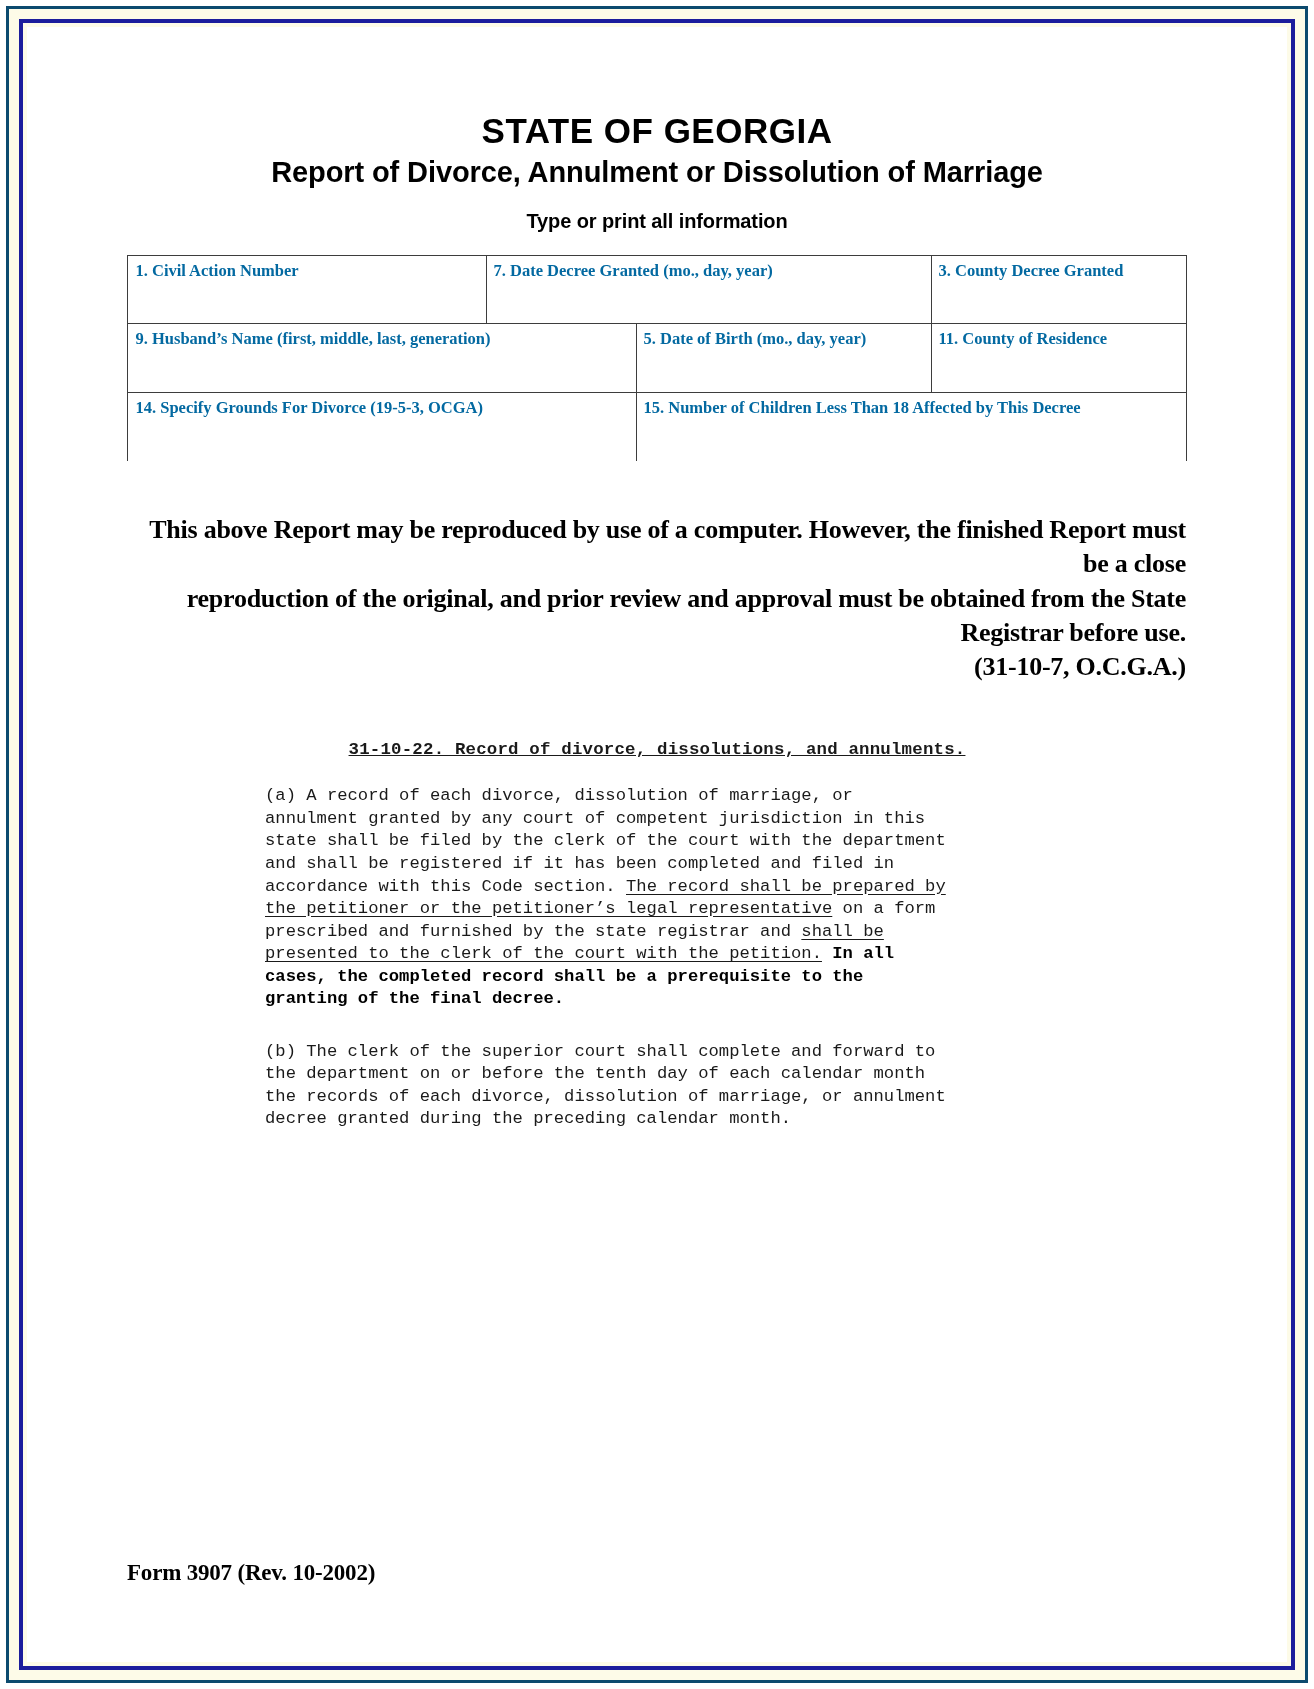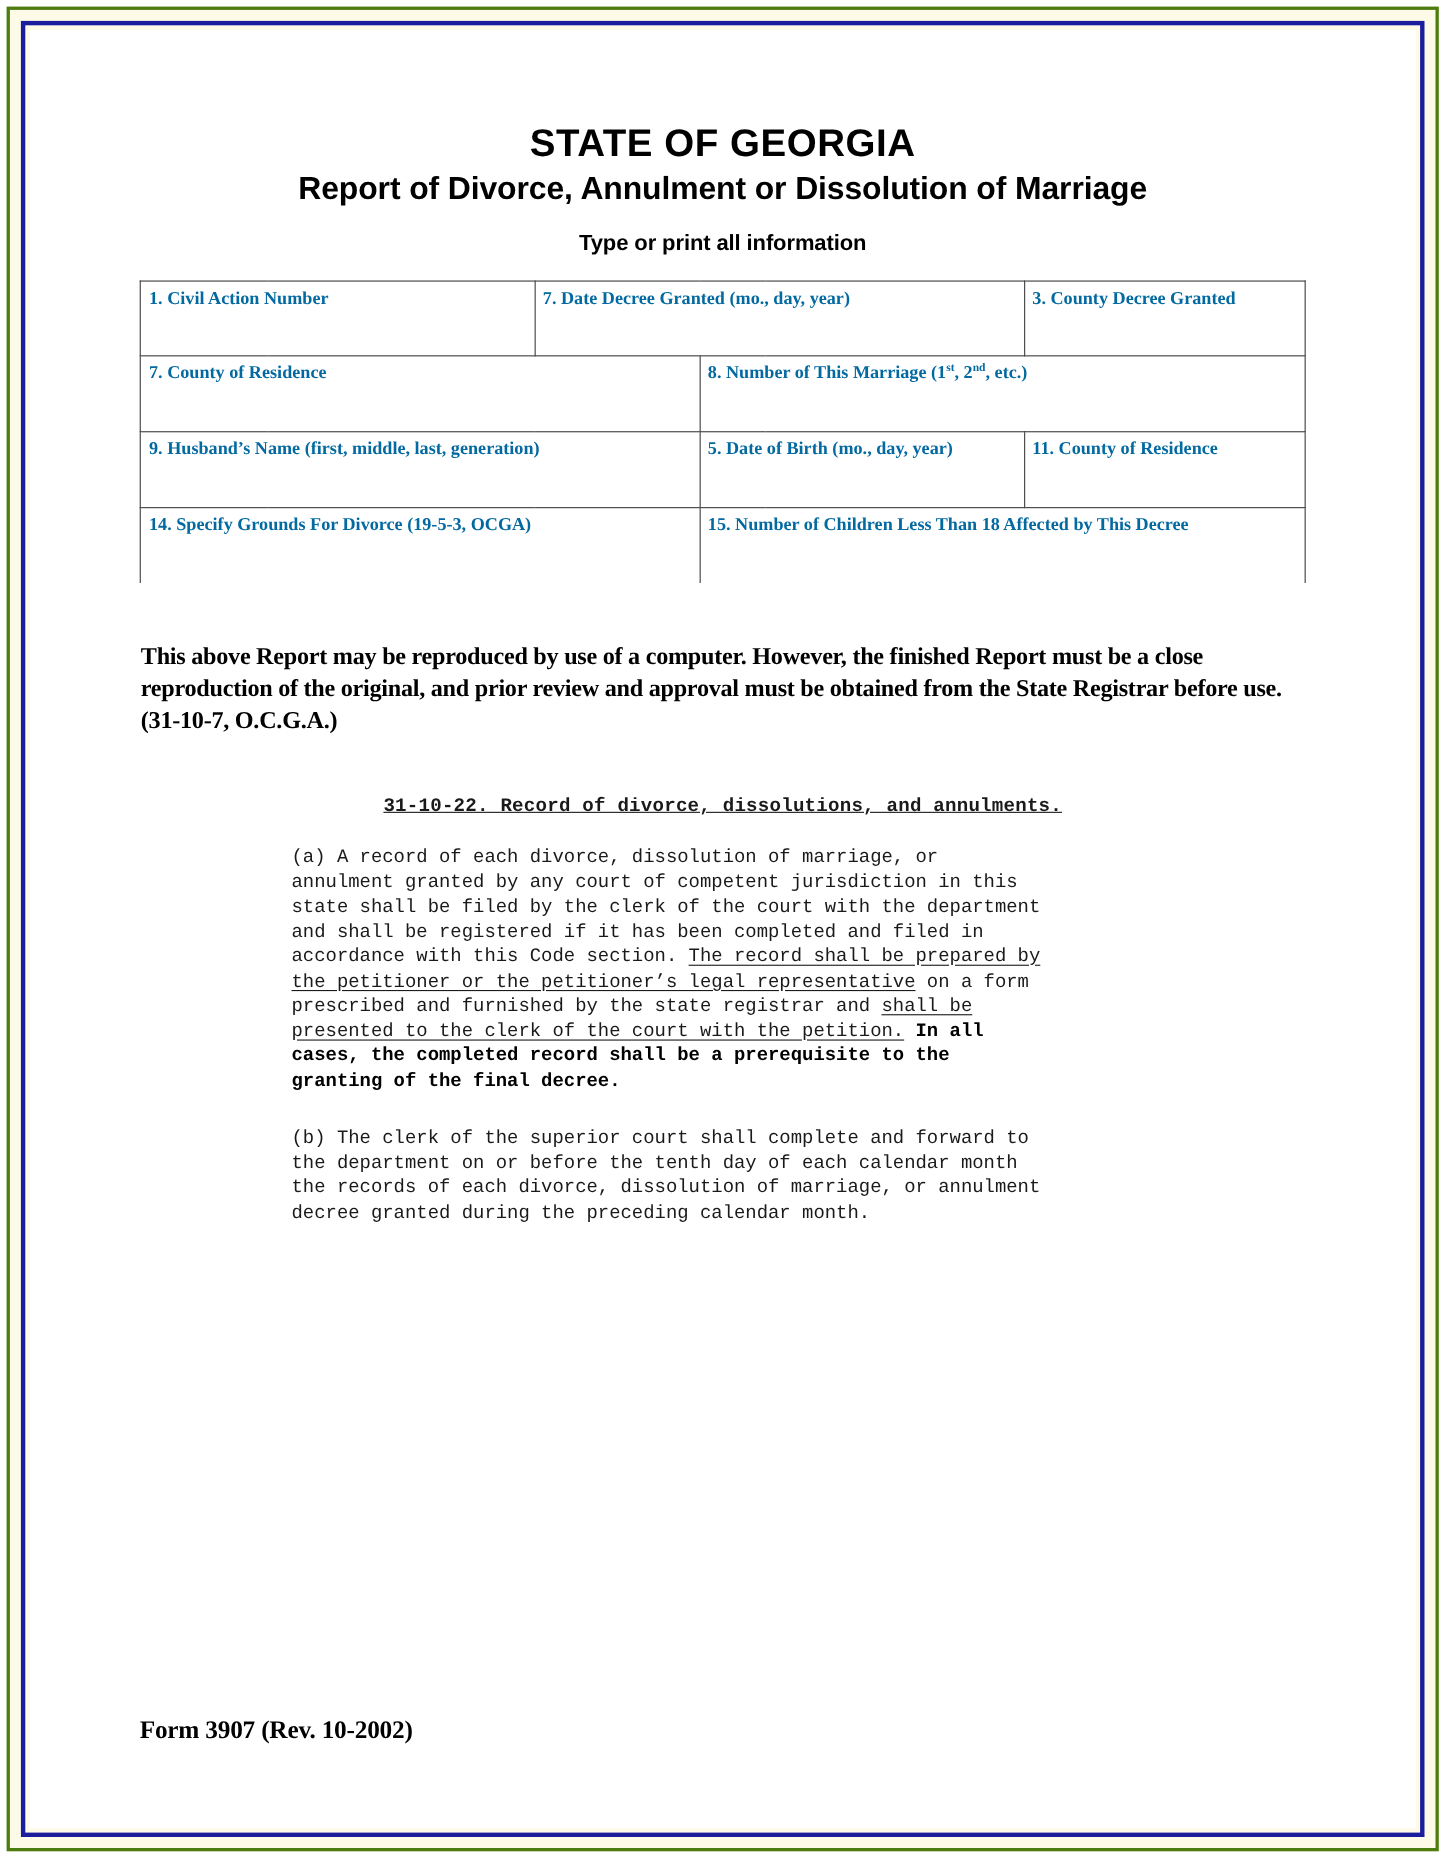--- a/index.html
+++ b/index.html
@@ -21,21 +21,21 @@
     width: 1314px;
     height: 1689px;
     box-sizing: border-box;
     background: #ffffff;
     padding: 6px;
   }
   #outer-border {
     box-sizing: border-box;
     width: 100%;
     height: 100%;
-    border: 3px solid #4d7c0f;
+    border: 3px solid #0c4a6e;
     padding: 10px;
     background: #fdfbe8;
   }
   #inner-border {
     box-sizing: border-box;
     width: 100%;
     height: 100%;
     border: 4px solid #1c1d9c;
     background: #fdfbe8;
     padding: 4px;
@@ -97,24 +97,24 @@
   #form-table sup {
     font-size: 10.5px;
     vertical-align: super;
     line-height: 0;
   }
 
   
   #repro-notice {
     width: 1058px;
     margin: 52px auto 16px auto;
-    text-align: left;
-    font-family: "Liberation Serif", serif;
-    font-weight: bold;
-    font-size: 22px;
+    text-align: right;
+    font-family: "Liberation Serif", serif;
+    font-weight: bold;
+    font-size: 26px;
     line-height: 1.32;
     letter-spacing: -0.25px;
   }
 
   
   #statute-block {
     margin: 54px auto 0 auto;
     width: 800px;
     font-family: "Liberation Mono", monospace;
     font-size: 17.2px;
@@ -180,28 +180,20 @@
             </td>
             <td colspan="3">
               <span>7. Date Decree Granted (mo., day, year)</span>
             </td>
             <td>
               <span>3. County Decree Granted</span>
             </td>
           </tr>
 
 
-          <tr class="r-short">
-            <td colspan="3">
-              <span>7. County of Residence</span>
-            </td>
-            <td colspan="3">
-              <span><span>8. Number of This Marriage (1</span><sup>st</sup><span>, 2</span><sup>nd</sup><span>, etc.)</span></span>
-            </td>
-          </tr>
 
           <tr class="r-short">
             <td colspan="3">
               <span>9. Husband’s Name (first, middle, last, generation)</span>
             </td>
             <td colspan="2">
               <span>5. Date of Birth (mo., day, year)</span>
             </td>
             <td>
               <span>11. County of Residence</span>

